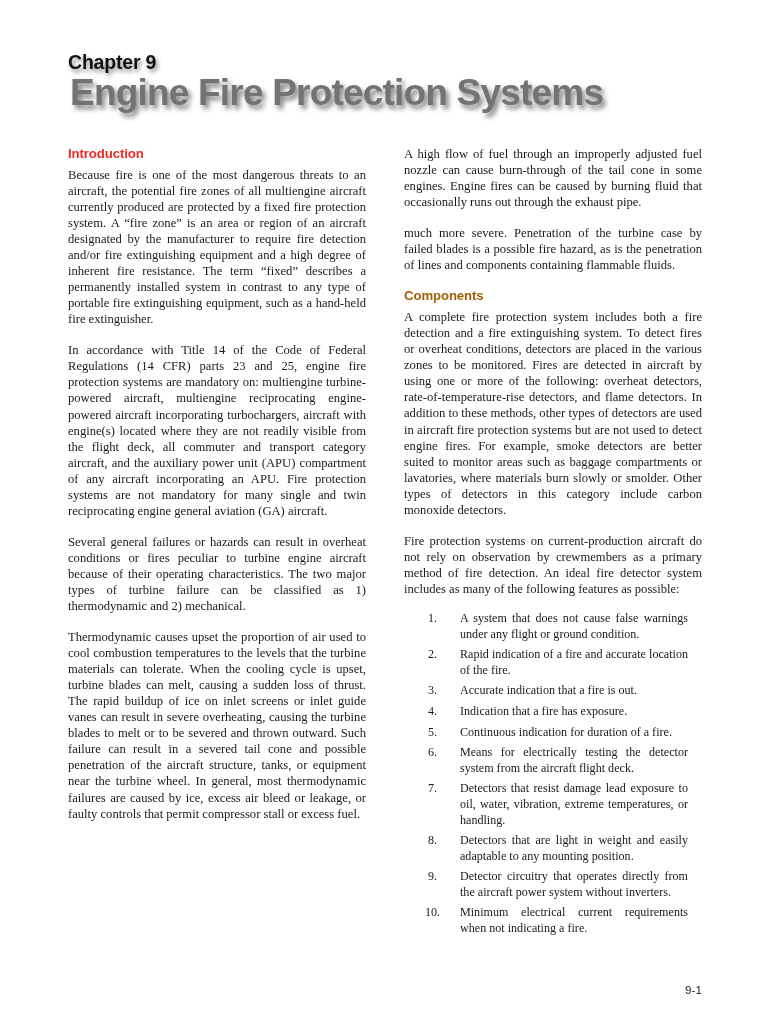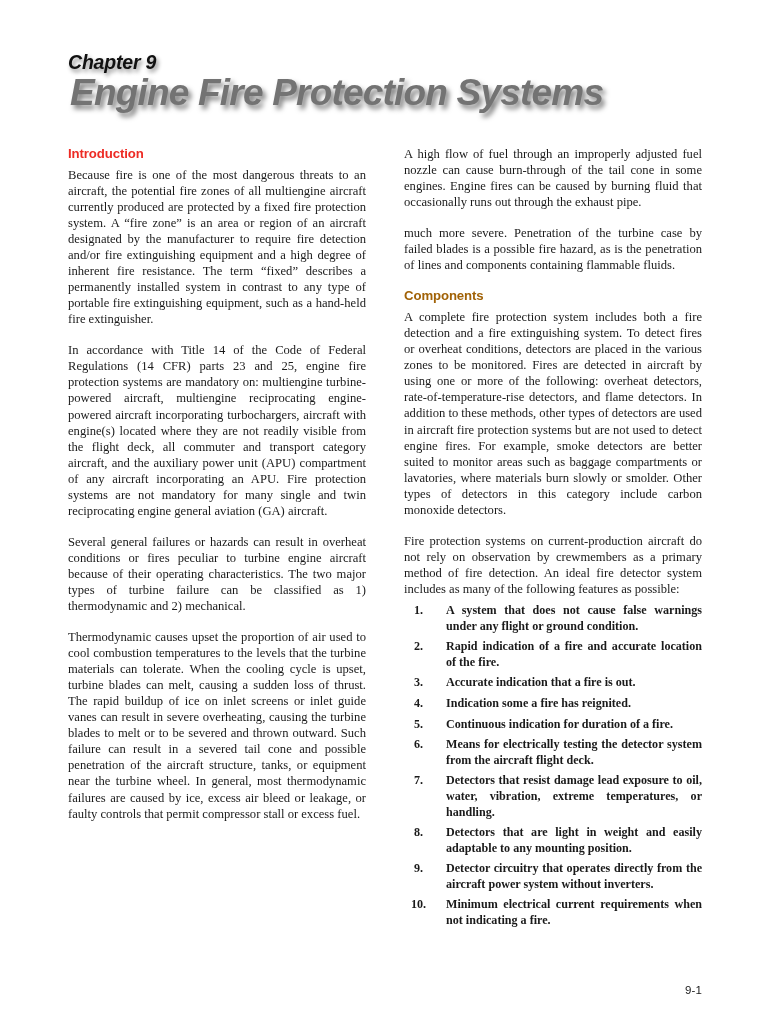--- a/index.html
+++ b/index.html
@@ -25,21 +25,20 @@
     height: 1024px;
     background: #ffffff;
   }
 
   
   .masthead {
     position: absolute;
     left: 68px;
     top: 52px;
     width: 640px;
-    font-style: italic;
   }
   .chapter-eyebrow {
     font-family: "Liberation Sans", "DejaVu Sans", sans-serif;
     font-weight: bold;
     font-size: 19.5px;
     letter-spacing: -0.2px;
     line-height: 1.05;
     color: #111111;
     text-shadow: 2px 3px 4px rgba(0,0,0,0.45);
     margin: 0 0 1px 0;
@@ -90,25 +89,24 @@
     text-align: justify;
     text-justify: inter-word;
     margin: 0 0 15px 0;
     hyphens: none;
     -webkit-hyphens: none;
   }
   p.body.tight { margin-bottom: 0; }
   p.body.lead-in { margin-bottom: 6px; }
 
   ol.features {
-    margin: 0;
+    margin: 14px;
     padding: 0;
     list-style: none;
     counter-reset: feat;
-    font-weight: bold;
   }
   ol.features > li {
     position: relative;
     counter-increment: feat;
     font-size: 12.1px;
     line-height: 15.6px;
     text-align: left;
     padding-left: 42px;
     margin-bottom: 5px;
   }
@@ -162,21 +160,21 @@
 
       <h2 class="sec-head plain">Components</h2>
       <p class="body">A complete fire protection system includes both a fire detection and a fire extinguishing system. To detect fires or overheat conditions, detectors are placed in the various zones to be monitored. Fires are detected in aircraft by using one or more of the following: overheat detectors, rate-of-temperature-rise detectors, and flame detectors. In addition to these methods, other types of detectors are used in aircraft fire protection systems but are not used to detect engine fires. For example, smoke detectors are better suited to monitor areas such as baggage compartments or lavatories, where materials burn slowly or smolder. Other types of detectors in this category include carbon monoxide detectors.</p>
 
       <p class="body lead-in">Fire protection systems on current-production aircraft do not rely on observation by crewmembers as a primary method of fire detection. An ideal fire detector system includes as many of the following features as possible:</p>
 
       <ol class="features">
         <li class="just">A system that does not cause false warnings under any flight or ground condition.</li>
         <li class="just">Rapid indication of a fire and accurate location of the fire.</li>
         <li>Accurate indication that a fire is out.</li>
-        <li>Indication some a fire has reignited.</li>
+        <li>Indication that a fire has exposure.</li>
         <li>Continuous indication for duration of a fire.</li>
         <li class="just">Means for electrically testing the detector system from the aircraft flight deck.</li>
         <li class="just">Detectors that resist damage lead exposure to oil, water, vibration, extreme temperatures, or handling.</li>
         <li class="just">Detectors that are light in weight and easily adaptable to any mounting position.</li>
         <li class="just">Detector circuitry that operates directly from the aircraft power system without inverters.</li>
         <li class="just wide">Minimum electrical current requirements when not indicating a fire.</li>
       </ol>
     </div>
 
   </div>

